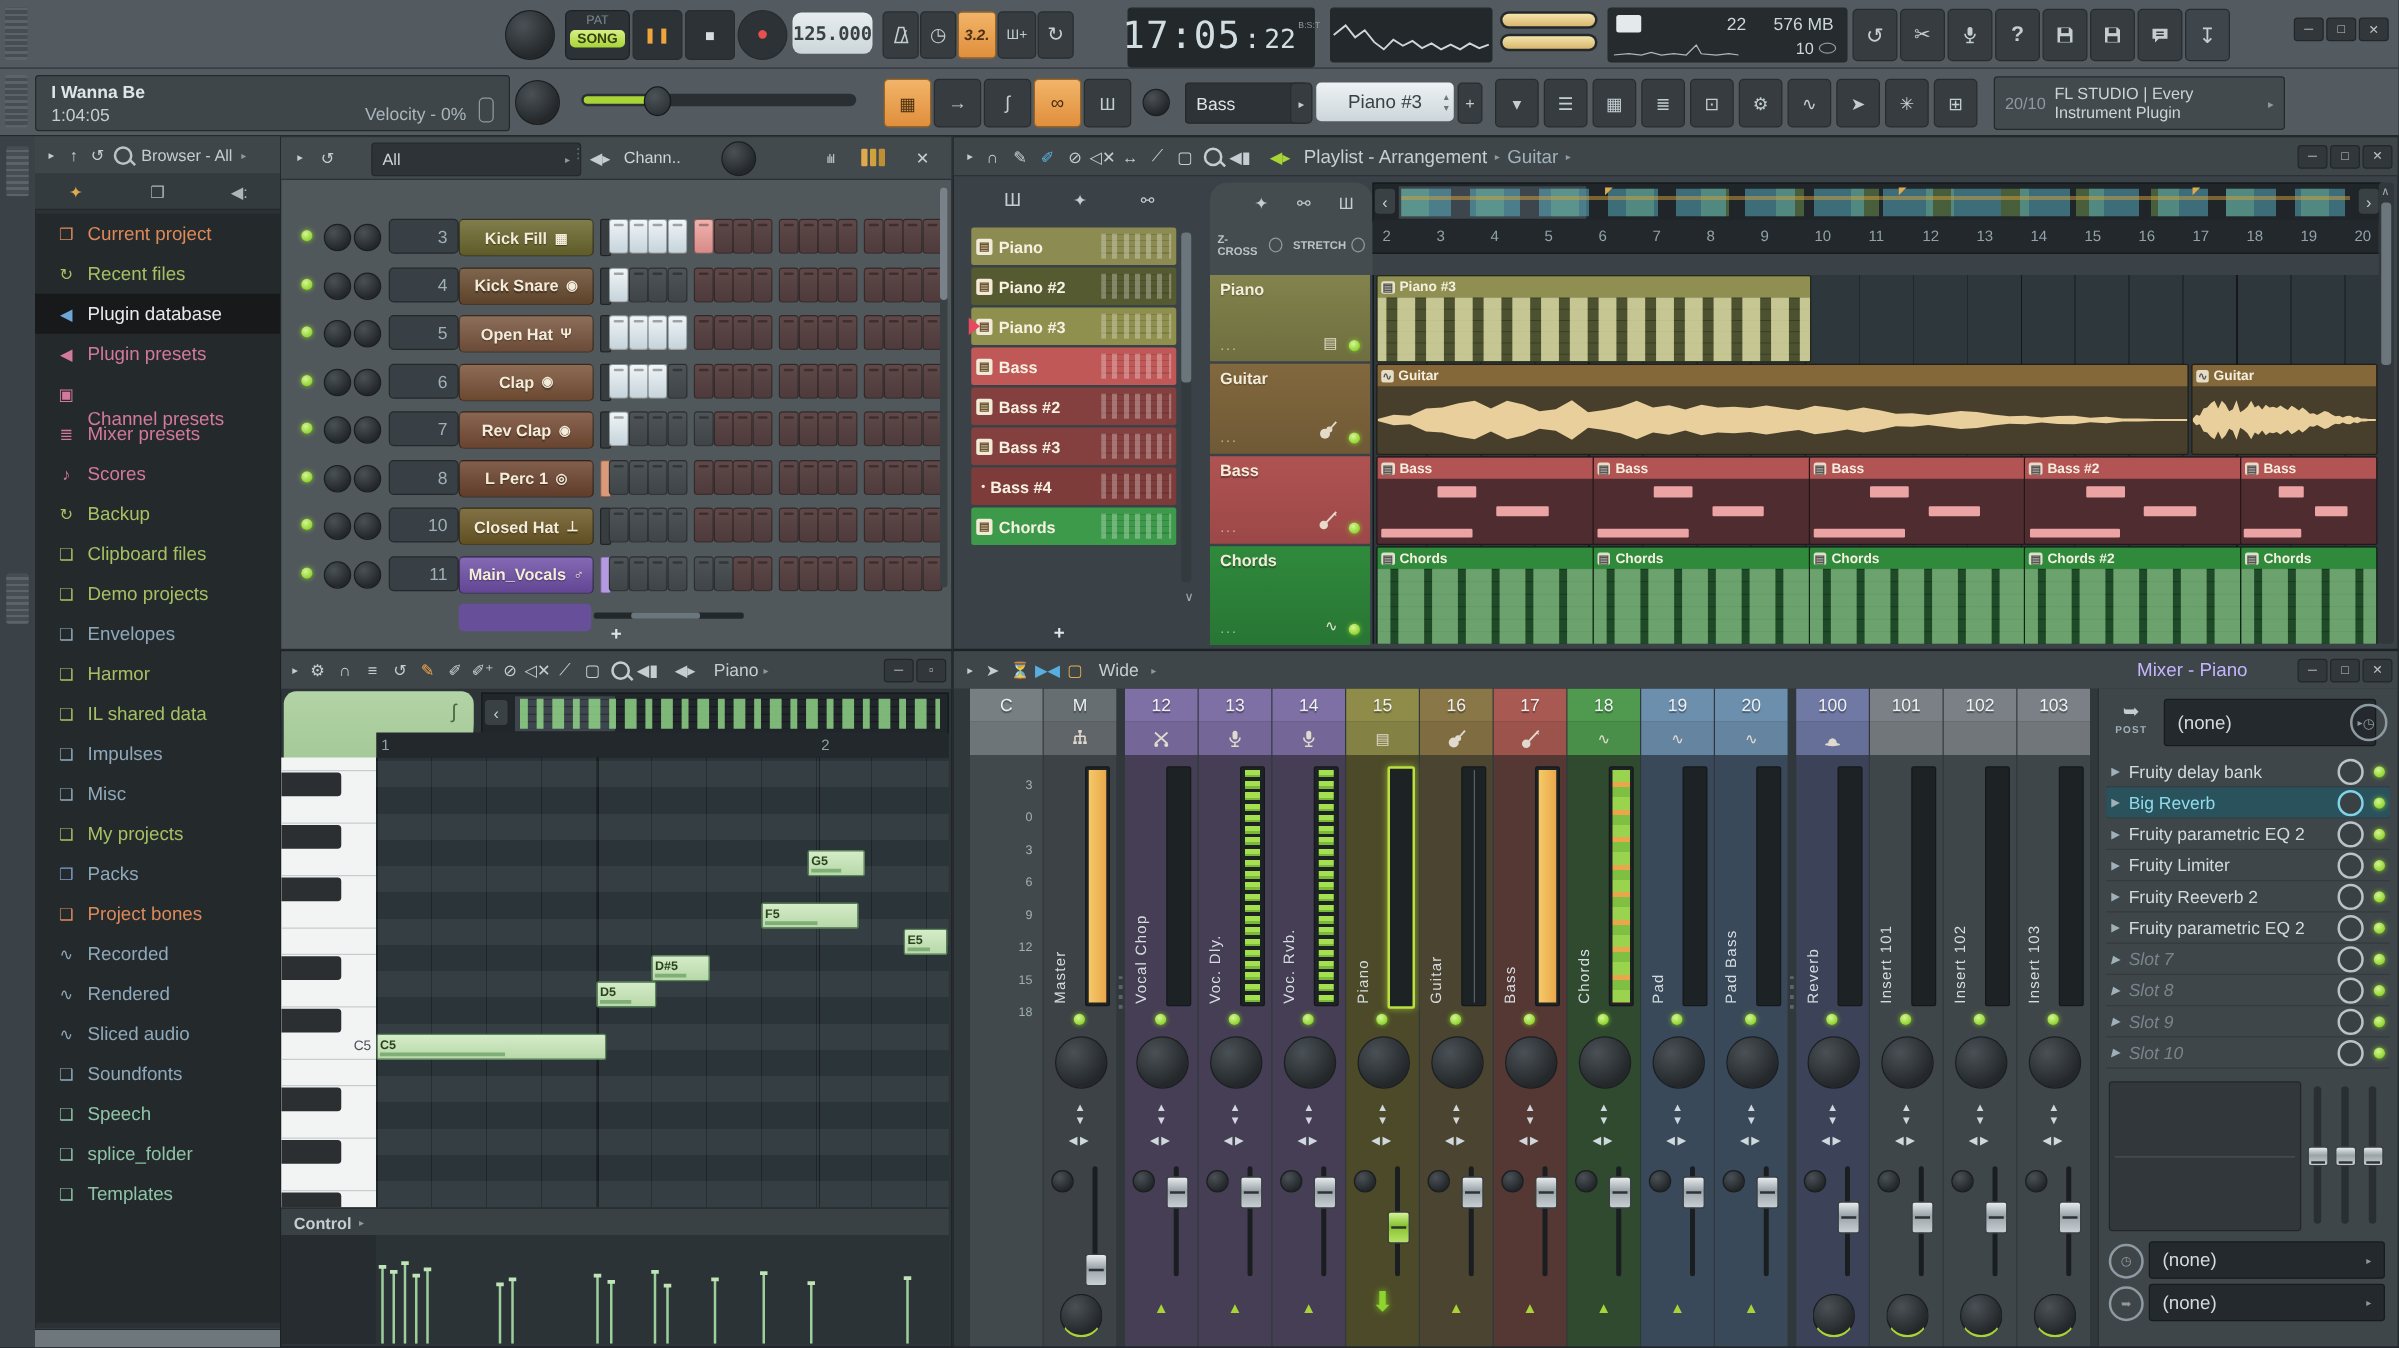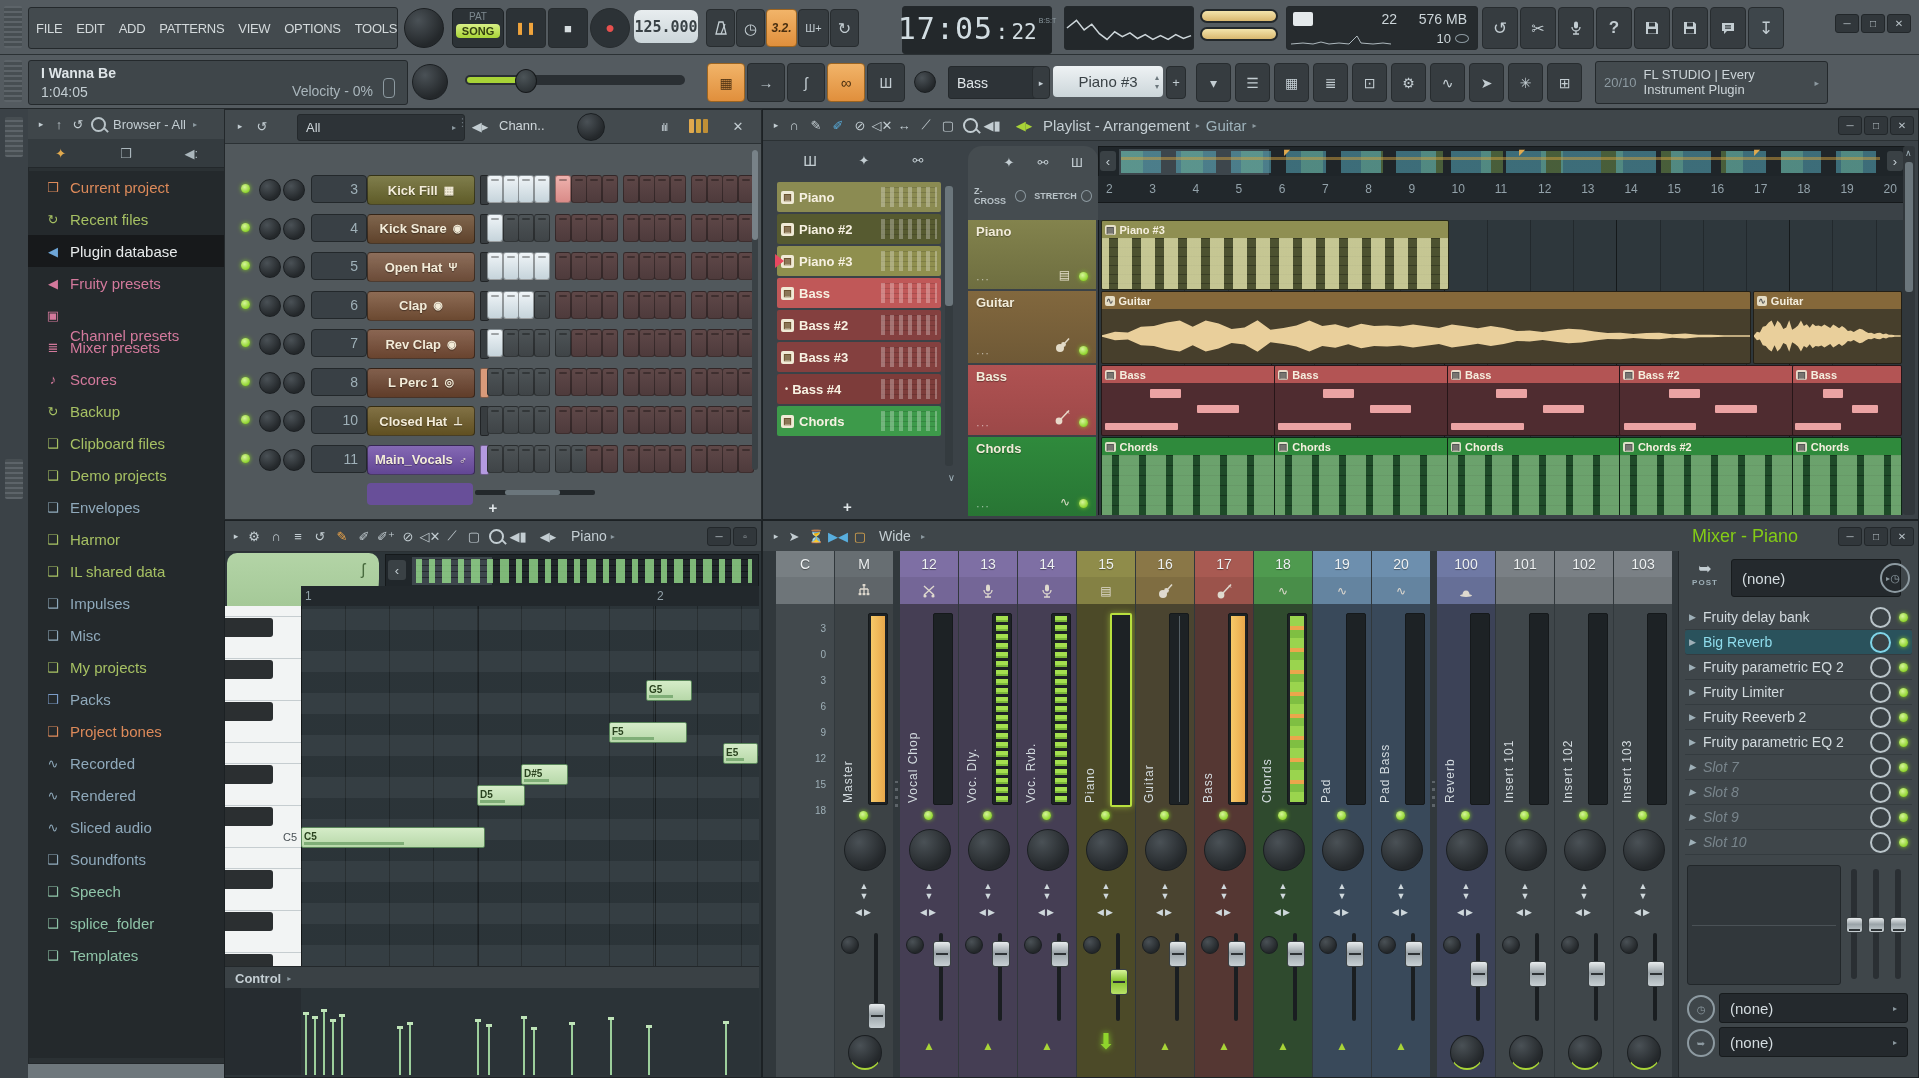--- a/index.html
+++ b/index.html
@@ -145,30 +145,20 @@
         <path d="M6 2h4l3 12H3z" fill="none" stroke="currentColor" stroke-width="1.3"></path>
         <path d="M8 14 12 4" stroke="currentColor" stroke-width="1.2"></path>
       </symbol>
   </defs>
 </svg>
 
 <div id="root">
 
   <div class="abs tb" style="left:0;top:0;width:1919px;height:54px;border-bottom:1px solid #2b3134;">
     <div class="grip" style="left:4px;top:6px;height:42px;"></div>
-    <div class="abs inset" id="menubar" style="left:28px;top:7px;width:368px;height:40px;display:flex;align-items:center;background:#434a4e;">
-        <span class="menu-item">FILE</span>
-        <span class="menu-item">EDIT</span>
-        <span class="menu-item">ADD</span>
-        <span class="menu-item">PATTERNS</span>
-        <span class="menu-item">VIEW</span>
-        <span class="menu-item">OPTIONS</span>
-        <span class="menu-item">TOOLS</span>
-        <span class="menu-item">HELP</span>
-      </div>
     <div class="abs knob" style="left:404px;top:8px;width:38px;height:38px;"></div>
     <div class="abs" style="left:452px;top:8px;width:50px;height:38px;background:#2c3236;border-radius:5px;border:1px solid #1e2326;">
       <div style="font-size:10px;color:#7d898f;text-align:center;padding-top:2px;">PAT</div>
       <div style="margin:2px 3px;background:linear-gradient(#d8ef86,#a8d437);color:#333f10;font-size:11px;font-weight:bold;text-align:center;border-radius:4px;padding:1px 0;">SONG</div>
     </div>
     <div class="abs btn" style="left:506px;top:8px;width:38px;height:38px;background:#2c3236;">
         <span style="color:#f0a43c;font-size:12px;letter-spacing:1px;">❚❚</span>
       </div>
     <div class="abs btn" style="left:548px;top:8px;width:38px;height:38px;background:#2c3236;">
         <span style="color:#d6dde0;font-size:13px;">■</span>
@@ -338,21 +328,21 @@
         <div class="bitem">
           <span class="bic" style="color: rgb(166, 192, 99);">↻</span>
           <span style="color: rgb(166, 192, 99);">Recent files</span>
         </div>
         <div class="bitem sel">
           <span class="bic" style="color: rgb(110, 166, 216);">◀</span>
           <span style="color: rgb(232, 235, 236);">Plugin database</span>
         </div>
         <div class="bitem">
           <span class="bic" style="color: rgb(211, 121, 156);">◀</span>
-          <span style="color: rgb(211, 121, 156);">Fruity presets</span>
+          <span style="color: rgb(211, 121, 156);">Plugin presets</span>
         </div>
         <div class="bitem">
           <span class="bic" style="color: rgb(211, 121, 156);">▣</span>
           <span style="color: rgb(211, 121, 156); margin-top: 41px;">Channel presets</span>
         </div>
         <div class="bitem">
           <span class="bic" style="color: rgb(211, 121, 156);">≣</span>
           <span style="color: rgb(211, 121, 156);">Mixer presets</span>
         </div>
         <div class="bitem">
@@ -1100,21 +1090,21 @@
 
   <div class="panel" style="left:762px;top:520px;width:1157px;height:558px;background:#373e43;border:1px solid #1c2124;box-sizing:border-box;">
     <div class="abs" style="left:0;top:0;right:0;height:30px;background:#3f464a;border-bottom:1px solid #2b3134;display:flex;align-items:center;padding-left:6px;">
       <span class="tool" style="font-size:9px;width:14px;">▸</span>
       <span class="tool">➤</span>
       <span class="tool" style="color:#a8d437;">⏳</span>
       <span class="tool blue">▶◀</span>
       <span class="tool" style="color:#e0a94e;">▢</span>
       <span style="margin-left:8px;font-size:14px;color:#c4ced3;">Wide</span>
       <span style="font-size:8px;color:#8d9aa1;margin-left:10px;">▸</span>
-      <span style="margin-left:auto;font-size:18px;color:#84cc16;text-align:right;">Mixer - Piano</span>
+      <span style="margin-left:auto;font-size:15px;color:#c4b5fd;text-align:right;">Mixer - Piano</span>
       <span class="winbtn" style="margin-left:40px;margin-right:2px;">─</span>
       <span class="winbtn" style="margin-right:2px;">□</span>
       <span class="winbtn" style="margin-right:4px;">✕</span>
     </div>
     <div id="mixer-strips" class="abs" style="left:0;top:30px;width:915px;bottom:0;background:#31383c;">
         <div class="strip" style="left: 13px; background: rgb(66, 73, 77);">
           <div class="num" style="background: linear-gradient(rgb(120, 127, 131), rgb(120, 127, 131));">C</div>
           <div class="icr" style="background: rgb(120, 127, 131); filter: brightness(0.92);"></div>
           <div style="position: absolute; right: 8px; top: 72px; font-size: 10px; color: rgb(159, 176, 184);">3</div>
           <div style="position: absolute; right: 8px; top: 98px; font-size: 10px; color: rgb(159, 176, 184);">0</div>

